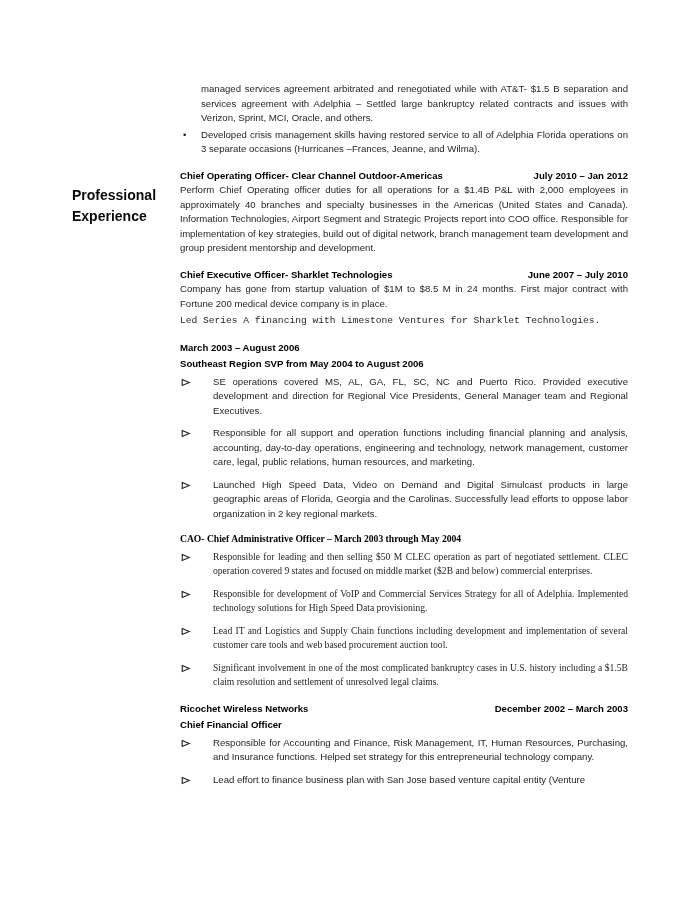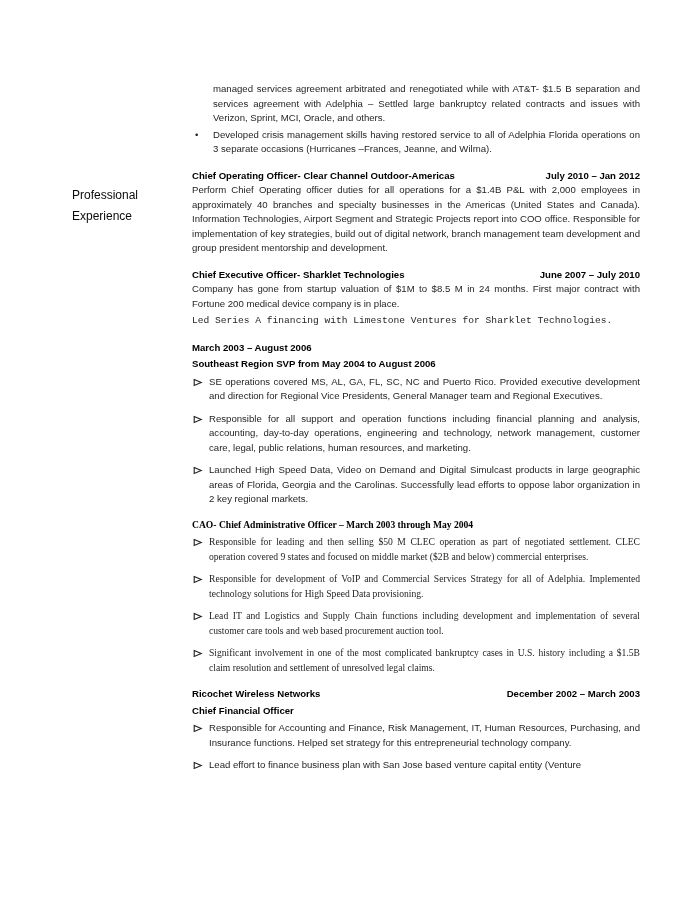--- a/index.html
+++ b/index.html
@@ -13,40 +13,40 @@
     font-family: "Liberation Sans", "DejaVu Sans", sans-serif;
     font-size: 9.6px;
     line-height: 14.5px;
     color: #1f1f1f;
   }
   .sidebar-label {
     position: absolute;
     left: 72px;
     top: 185px;
     width: 104px;
-    font-size: 12px;
+    font-size: 14px;
     line-height: 21px;
-    font-weight: normal;
+    font-weight: bold;
     color: #0a0a0a;
   }
   .content {
     position: absolute;
-    left: 192px;
+    left: 180px;
     top: 82px;
     width: 448px;
   }
   .para { text-align: justify; }
   .cont-para { margin-left: 21px; }
   .bullets { margin-top: 3px; }
   .bullets.top-bullets { margin-top: 2px; }
   .bullet-row { display: flex; align-items: flex-start; }
   .bullet-row + .bullet-row { margin-top: 8px; }
   .bullet-row.dot { padding-left: 3px; }
   .bullet-row.dot .marker { flex: 0 0 18px; }
-  .bullet-row.arrow { padding-left: 1px; }
+  .bullet-row.arrow { padding-left: 1px; gap: 16px; }
   .bullet-row.arrow .marker { flex: 0 0 16px; }
   .marker { color: #1f1f1f; }
   .arrow-glyph { display: block; margin-top: 3px; }
   .bullet-text { flex: 1 1 auto; text-align: justify; }
   .entry { margin-top: 12px; }
   .entry-head {
     display: flex;
     justify-content: space-between;
     gap: 6px;
     font-weight: bold;

